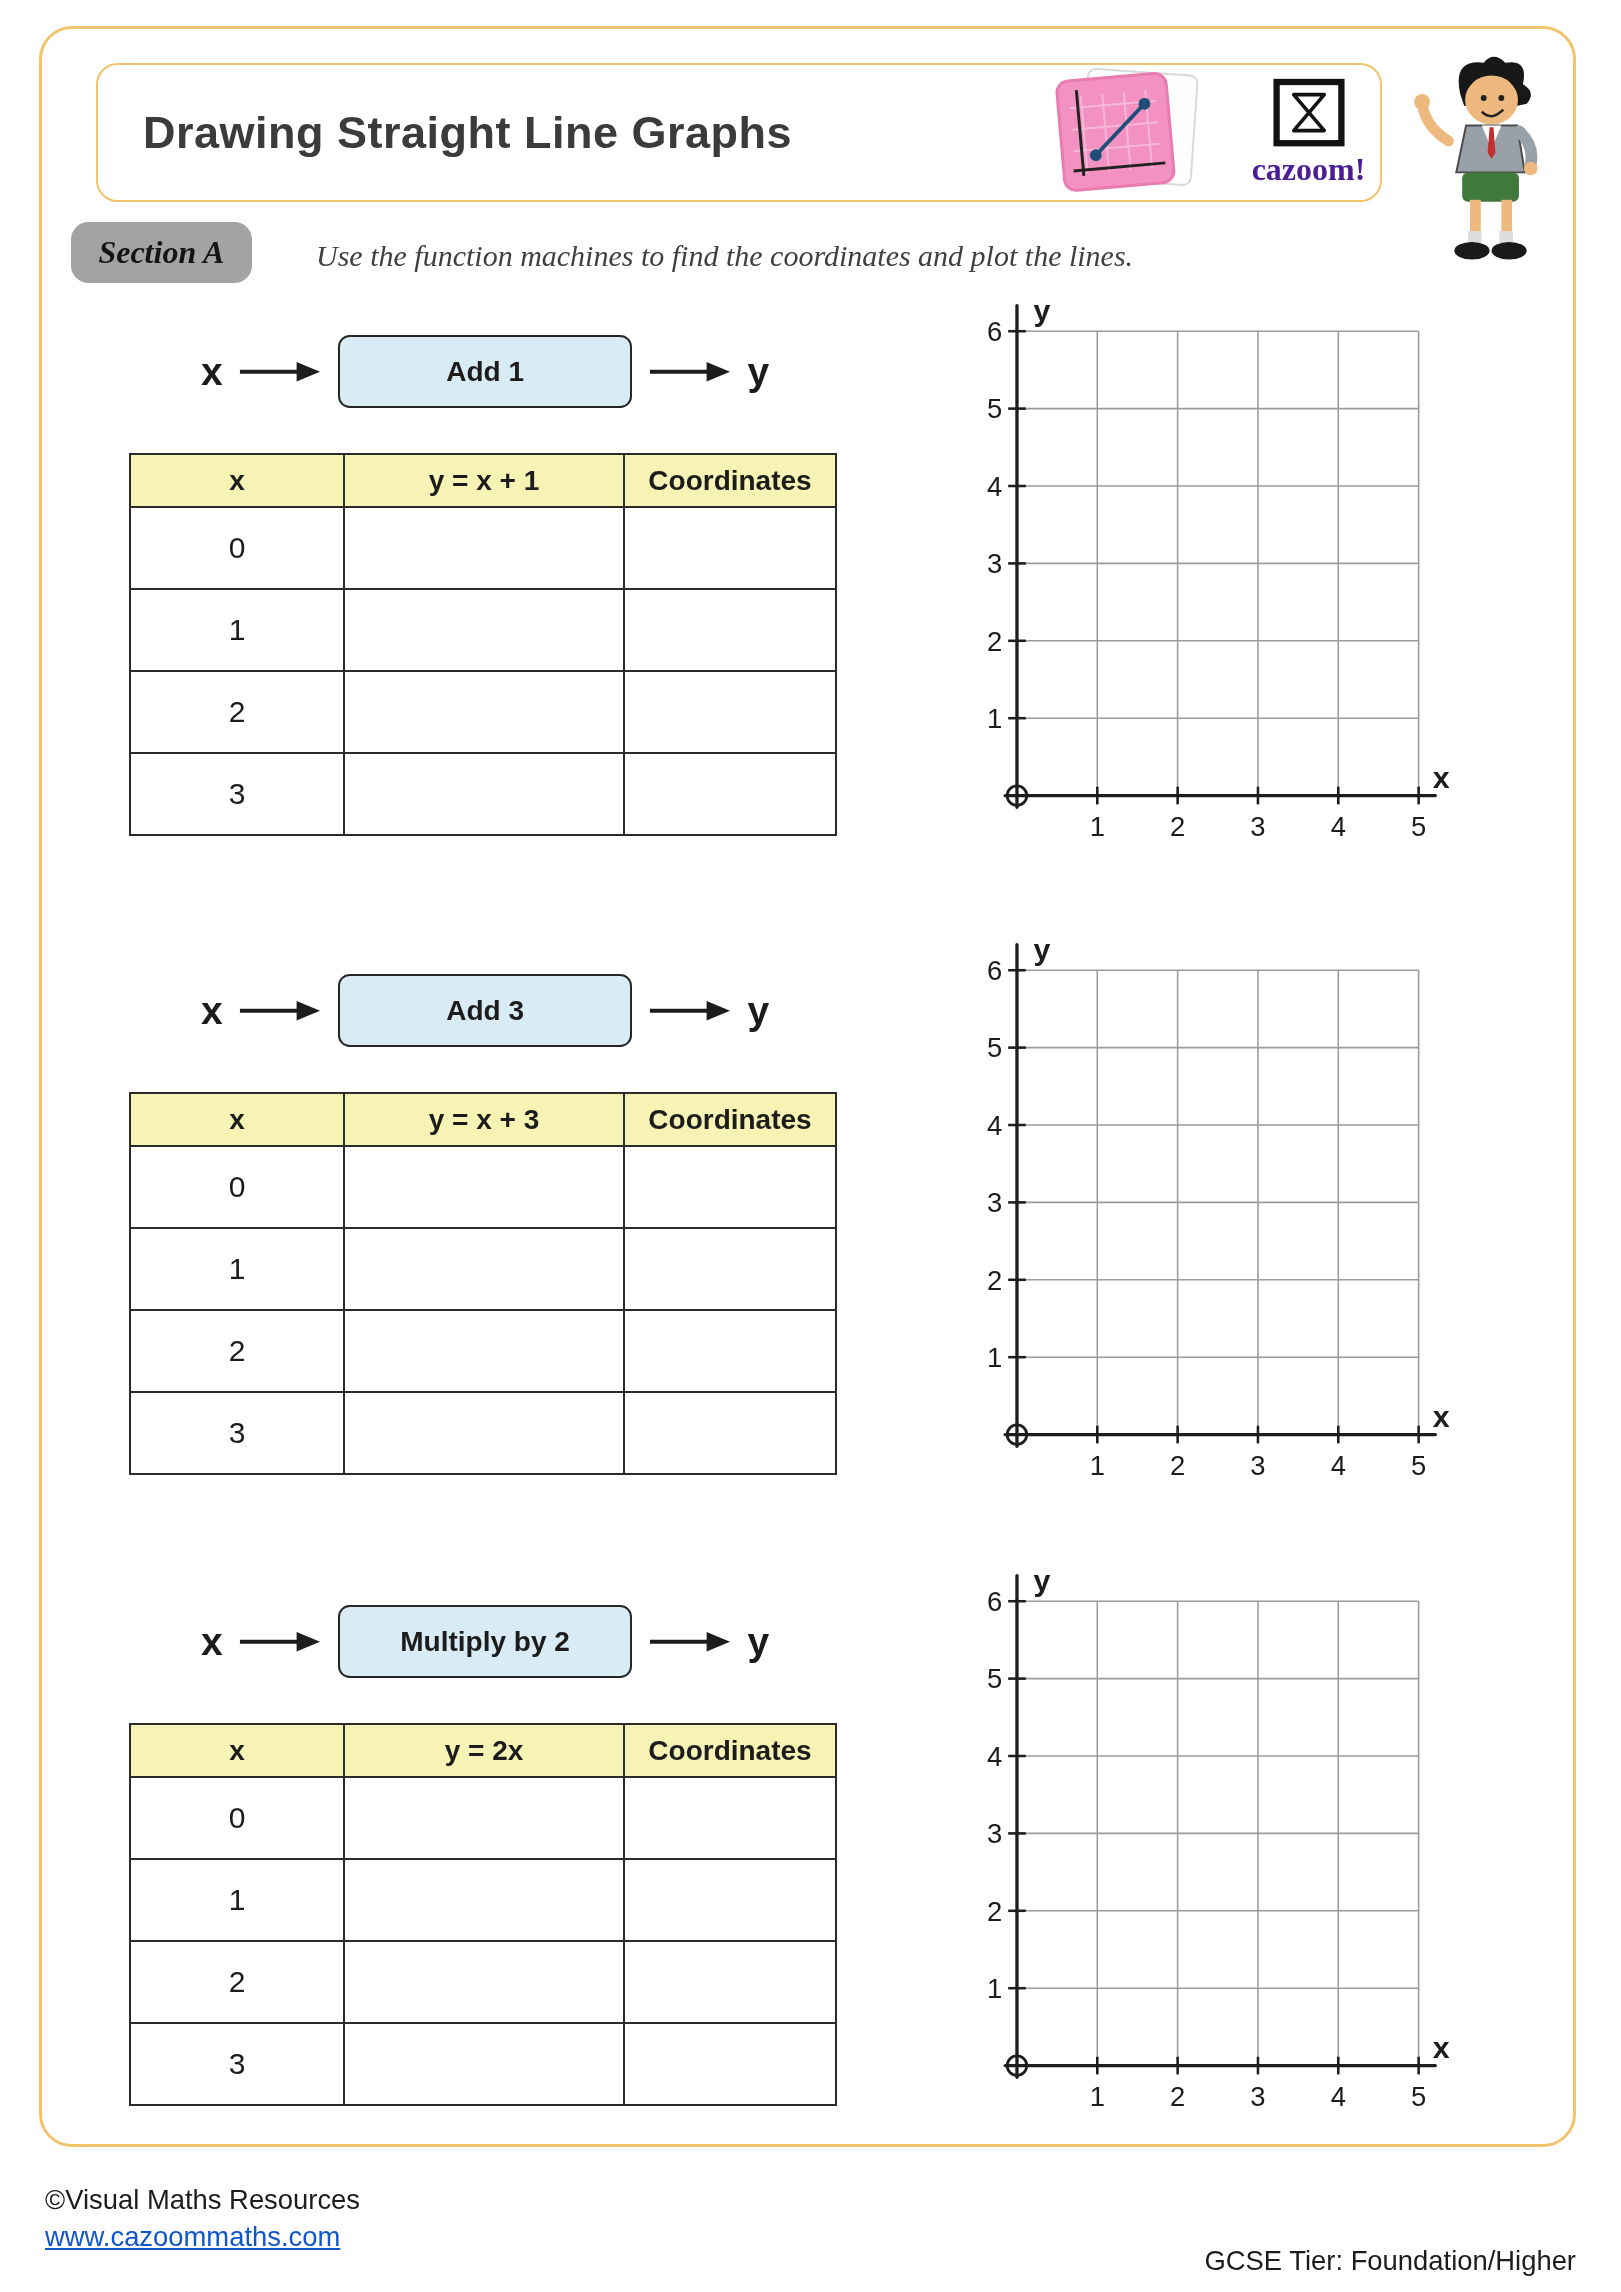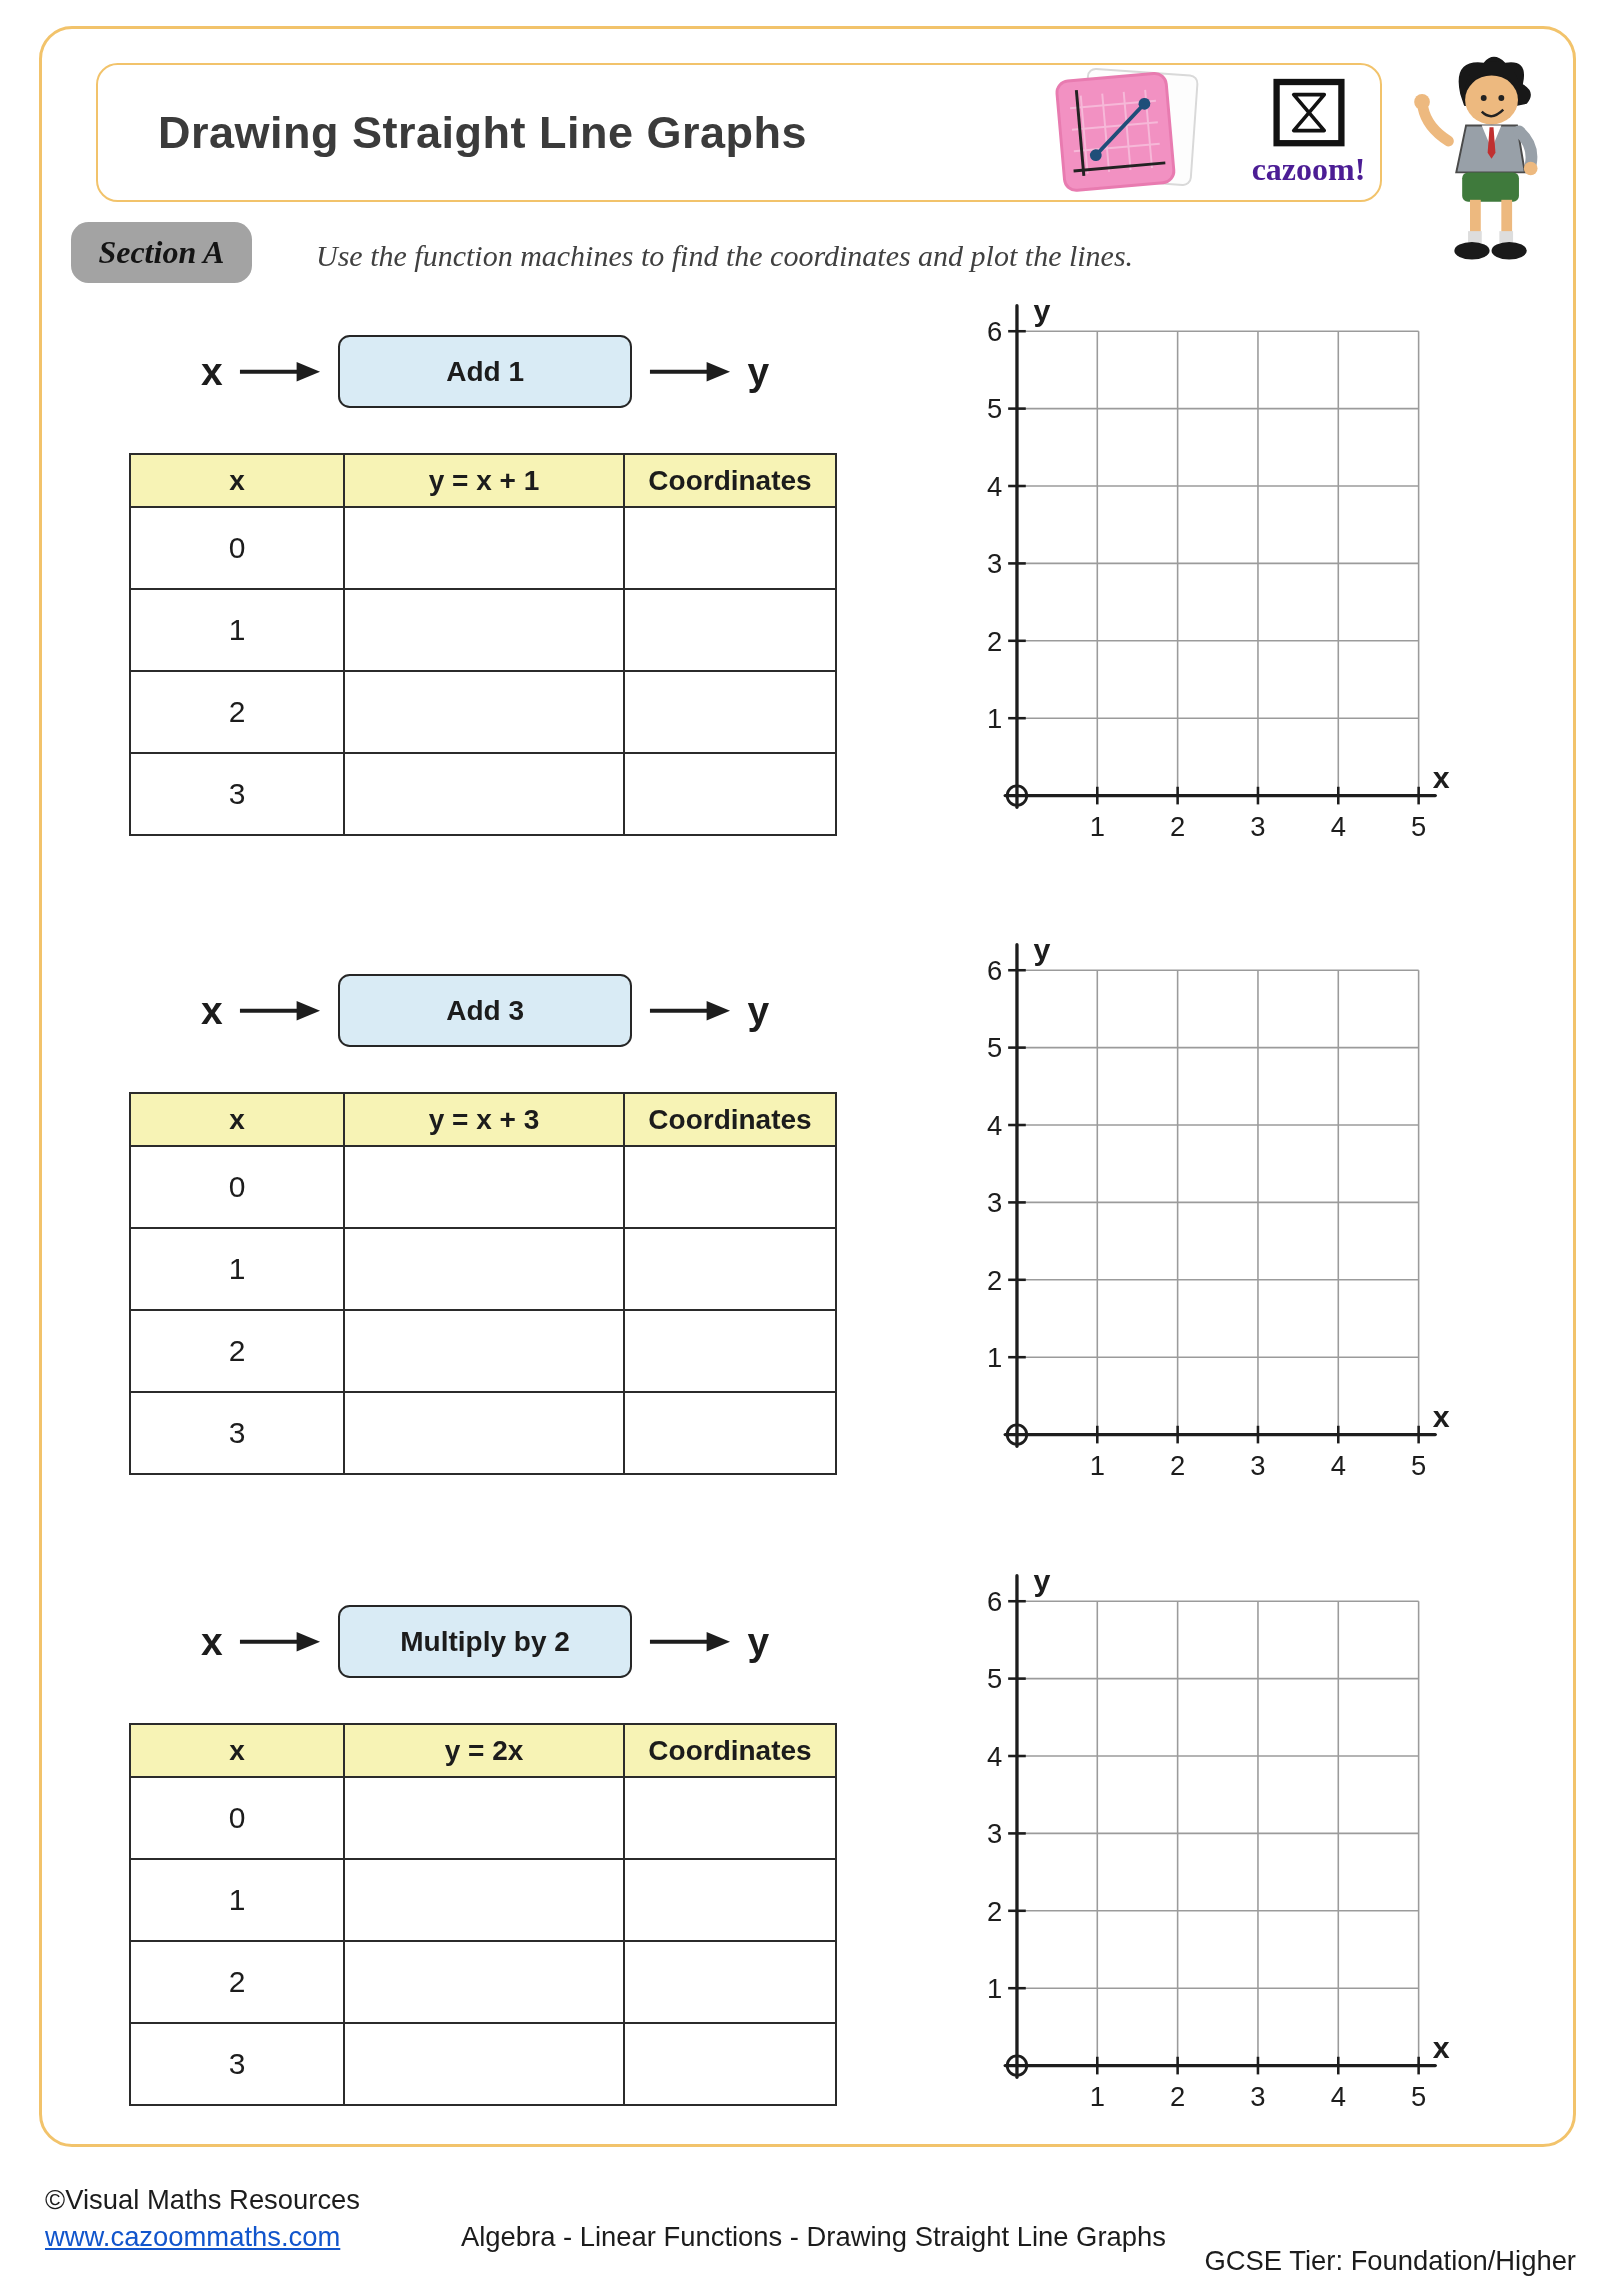--- a/index.html
+++ b/index.html
@@ -12,21 +12,21 @@
   .outer-border {
     position:absolute; left:39px; top:25.5px; width:1537px; height:2121px;
     border:3.9px solid #f2c36b; border-radius:33px; background:#fff;
   }
   
   .header-box {
     position:absolute; left:96px; top:63px; width:1286px; height:139px;
     border:2.9px solid #f2c36b; border-radius:21.6px; background:#fff;
     display:flex; align-items:center;
   }
-  .title { margin:15px; padding-left:45px; font-size:45px; font-weight:bold; color:#3b3b3b; letter-spacing:0.5px; }
+  .title { margin:0; padding-left:45px; font-size:45px; font-weight:bold; color:#3b3b3b; letter-spacing:0.5px; }
   .badge { position:absolute; left:1051px; top:61px; width:151px; height:143px; }
   .logo { position:absolute; left:1237px; top:78px; width:143px; height:123px; text-align:center; }
   .logo-text { font-family:"Liberation Serif", serif; font-weight:bold; font-size:32px; margin-top:-2px; color:#4c1d95; }
   .mascot { position:absolute; left:1409px; top:51px; width:169px; height:233px; }
 
   
   .section-tag {
     position:absolute; left:71px; top:222px; background:#a3a3a3; border-radius:17.6px;
     padding:11.8px 27.4px; font-family:"Liberation Serif", serif; font-style:italic;
     font-weight:bold; font-size:32px; color:#141414;
@@ -410,16 +410,15 @@
       <text class="xtick" x="137" y="553">1</text>
       <text class="xtick" x="219" y="553">2</text>
       <text class="xtick" x="301" y="553">3</text>
       <text class="xtick" x="383" y="553">4</text>
       <text class="xtick" x="465" y="553">5</text>
     </svg>
   </section>
 
   <div class="footer-copy">©Visual Maths Resources</div>
   <a class="footer-link">www.cazoommaths.com</a>
-  <div class="footer-topic">Algebra - Linear Functions - Drawing Straight Line Graphs</div>
   <div class="footer-tier">GCSE Tier: Foundation/Higher</div>
 </div>
 
 
 </body></html>

